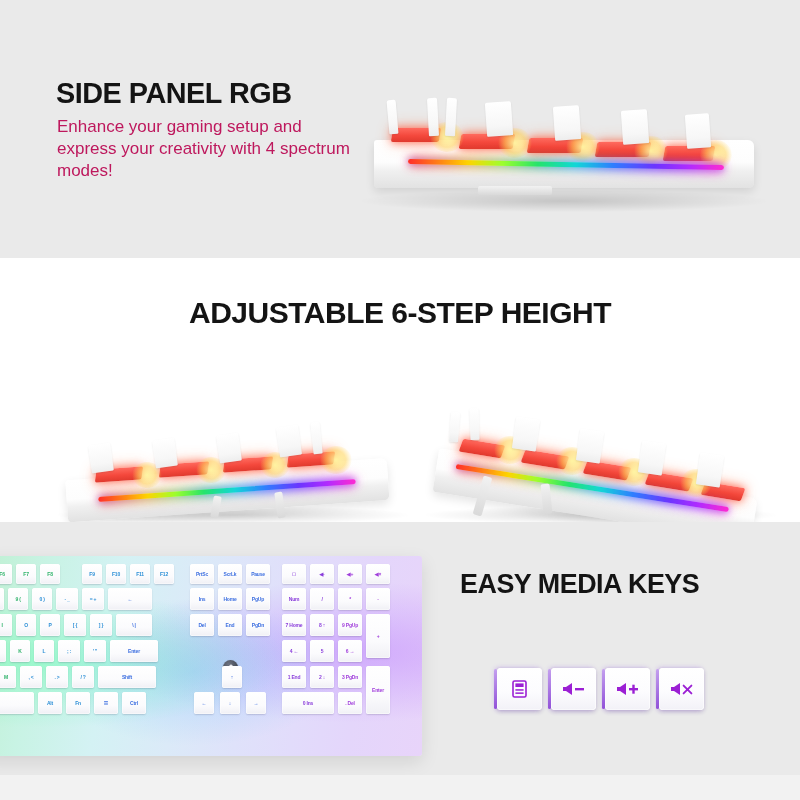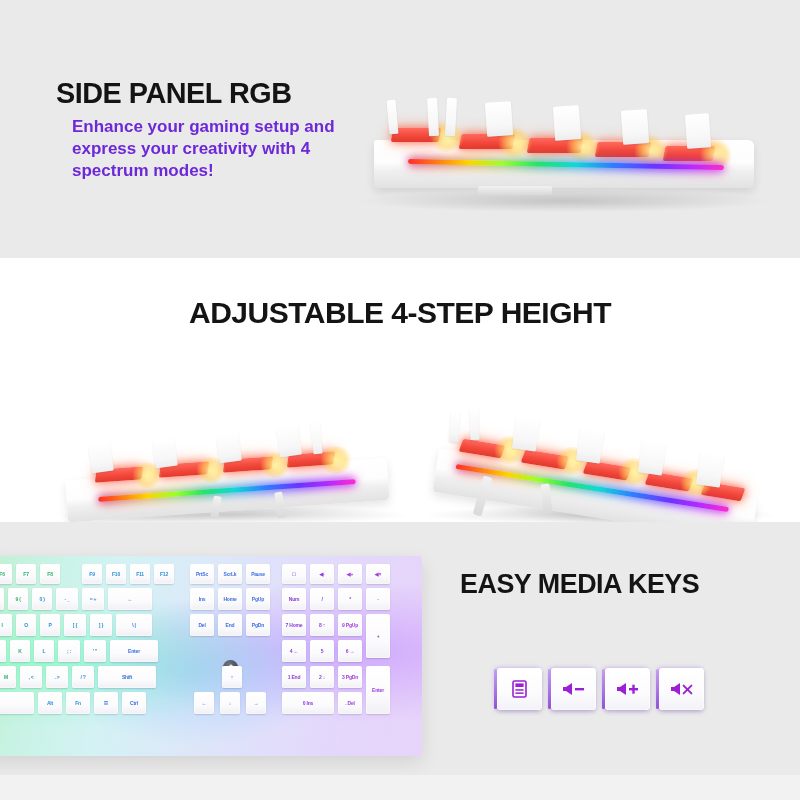--- a/index.html
+++ b/index.html
@@ -24,24 +24,24 @@
     font-weight:bold;
     color:#141414;
     letter-spacing:-0.5px;
     line-height:1.02;
     margin:0;
     font-stretch:condensed;
     transform:scaleX(0.96);
     transform-origin:left center;
   }
   .subtext{
-    color:#6d28d9;
-    margin:16px;
+    color:#be185d;
+    margin:1px;
     line-height:1.32;
-    font-weight:700;
+    font-weight:400;
   }
 
   
   #p1-text{position:absolute;left:56px;top:78px;width:310px;}
   #p1-text .headline{font-size:30px;}
   #p1-text .subtext{font-size:17px;margin-top:7px;}
 
   
   #p2-text{position:absolute;left:0;top:40px;width:800px;text-align:center;}
   #p2-text .headline{font-size:30px;transform:none;}
@@ -178,21 +178,21 @@
 
       <div class="rgb-strip" style="left:40px;top:66px;width:316px;transform:rotate(1.1deg);"></div>
 
       <div class="kb-foot" style="left:110px;top:90px;width:74px;height:9px;"></div>
     </div>
   </section>
 
   <section class="panel" id="panel-2">
 
     <div id="p2-text">
-      <h2 class="headline">ADJUSTABLE 4-STEP HEIGHT</h2>
+      <h2 class="headline">ADJUSTABLE 6-STEP HEIGHT</h2>
     </div>
 
     <div class="kb-side" style="left:62px;top:164px;width:340px;height:96px;">
 
       <div class="kb-shadow" style="left:-4px;top:84px;width:350px;height:18px;"></div>
 
       <div class="kb-body" style="left:4px;top:36px;width:322px;height:42px;transform:rotate(-4deg);transform-origin:right center;"></div>
 
       <div class="sw" style="left:34px;top:46px;width:46px;height:13px;transform:skewX(-12deg) rotate(-4deg);"></div>
       <div class="sw" style="left:98px;top:41px;width:48px;height:13px;transform:skewX(-12deg) rotate(-4deg);"></div>

